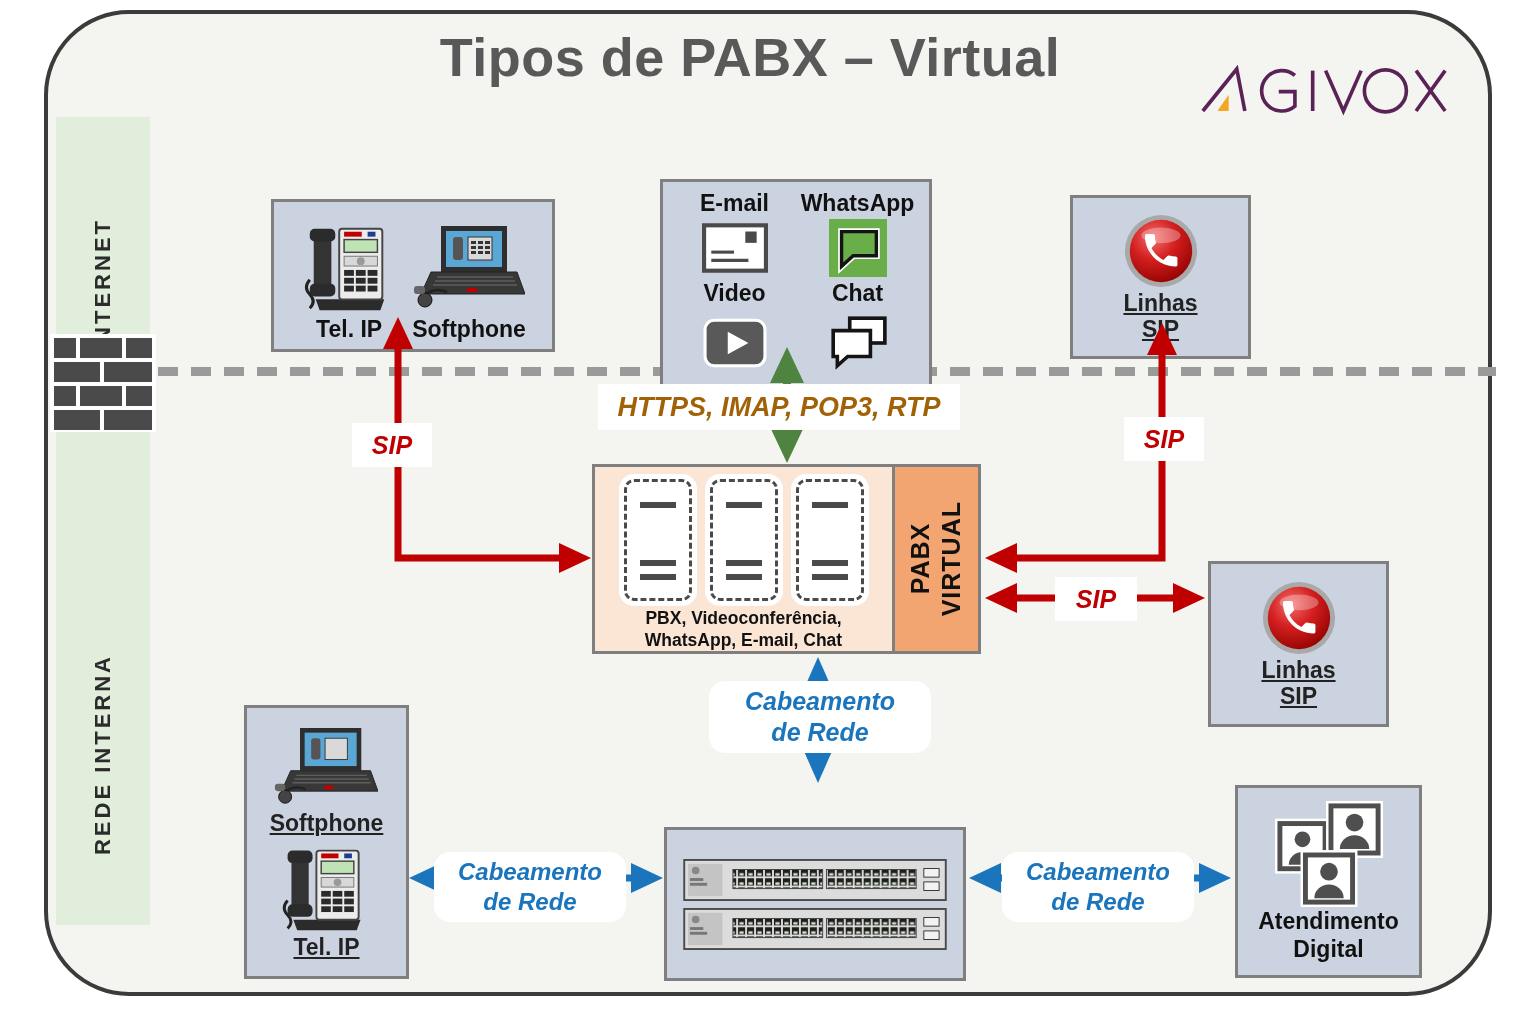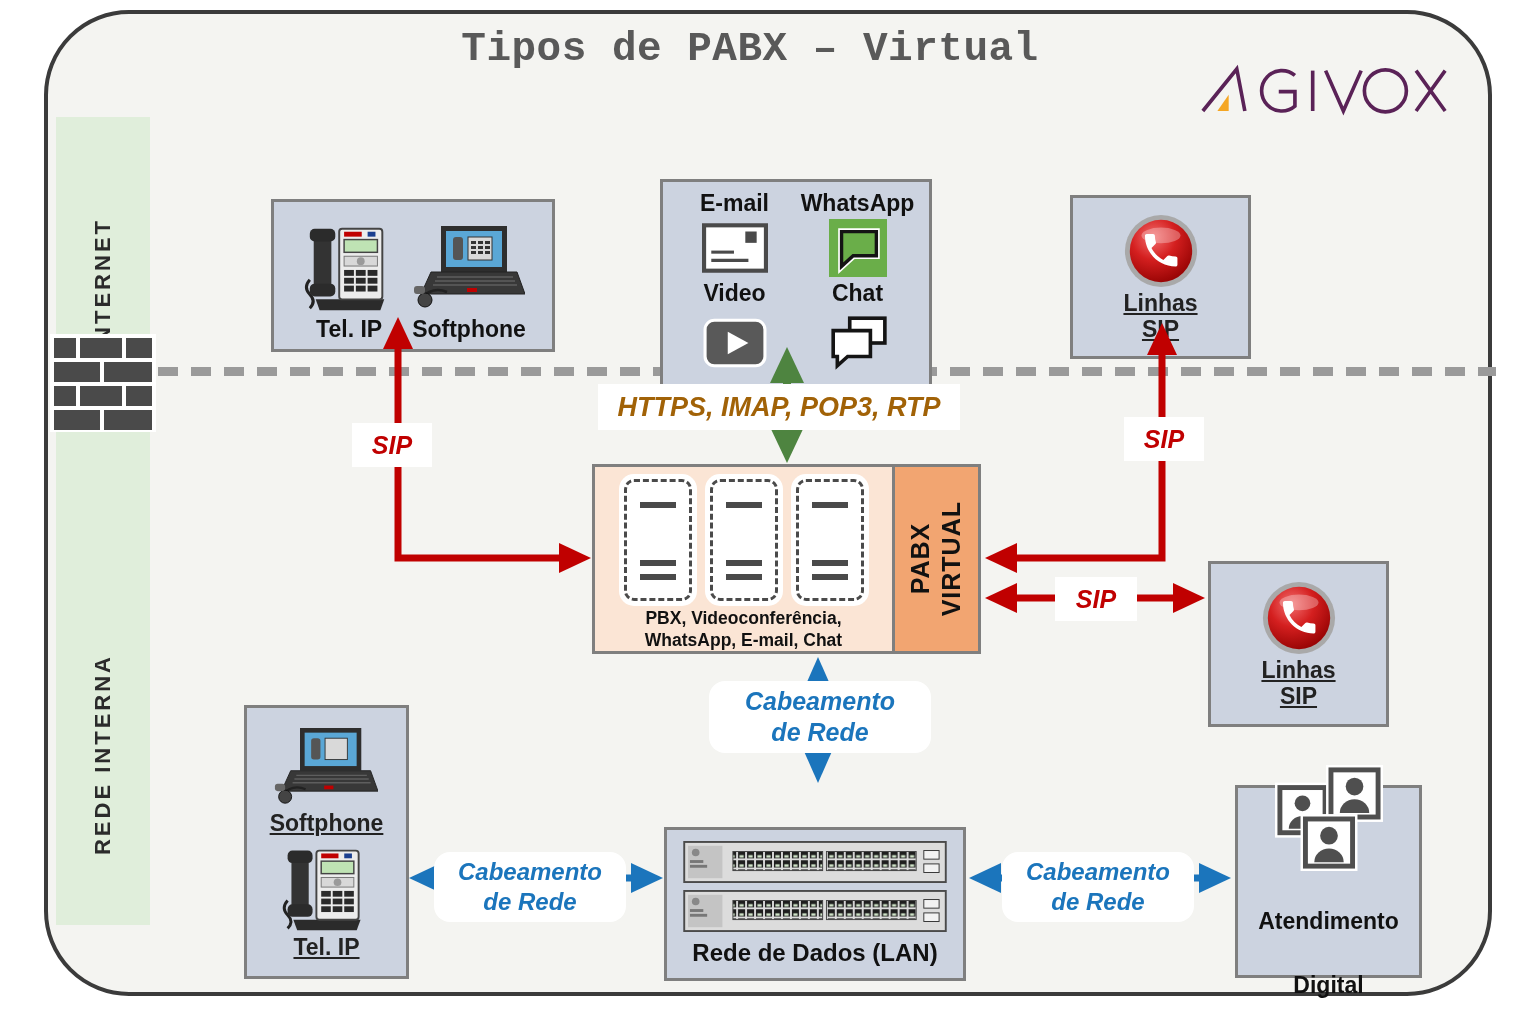--- a/index.html
+++ b/index.html
@@ -1,21 +1,21 @@
 <!DOCTYPE html>
 <html><head>
 <meta charset="utf-8">
 <style>
   html,body{margin:0;padding:0;background:#fff;}
   .stage{position:relative;width:1536px;height:1013px;background:#fff;overflow:hidden;
          font-family:"Liberation Sans",sans-serif;}
   .frame{position:absolute;left:44px;top:10px;width:1448px;height:986px;background:#f4f4f1;
          border:4px solid #3b3b3b;border-radius:85px;box-sizing:border-box;}
   .title{position:absolute;left:400px;top:26px;width:700px;text-align:center;
-         font-size:41px;font-weight:700;color:#595959;letter-spacing:.5px;font-family:Liberation Mono, monospace;}
+         font-size:54px;font-weight:700;color:#595959;letter-spacing:.5px;}
   .logo{position:absolute;left:1198px;top:62px;width:252px;height:56px;}
   .zone-band{position:absolute;left:56px;top:117px;width:94px;height:808px;background:#e0eedb;}
   .vtext{position:absolute;display:flex;align-items:center;justify-content:center;}
   .vtext span{writing-mode:vertical-rl;transform:rotate(180deg);font-weight:700;font-size:22px;
          letter-spacing:3px;color:#2b2b2b;white-space:nowrap;}
   .v-internet{left:56px;top:140px;width:94px;height:290px;}
   .v-interna{left:56px;top:590px;width:94px;height:330px;}
   .firewall{position:absolute;left:50px;top:334px;width:106px;height:98px;}
   .dashline{position:absolute;left:158px;top:367px;width:1338px;height:9px;
          background:repeating-linear-gradient(90deg,#9a9a9a 0 20px,transparent 20px 33px);}
@@ -44,21 +44,21 @@
   .pabx-caption{margin-top:7px;font-weight:700;font-size:17.5px;color:#111;text-align:center;line-height:1.25;}
   .pabx-side{width:86px;background:#f2a571;border-left:3px solid #7f7f7f;box-sizing:border-box;
         display:flex;align-items:center;justify-content:center;}
   .pabx-side .rot{writing-mode:vertical-rl;transform:rotate(180deg);font-weight:700;font-size:25px;
         color:#111;line-height:1.25;text-align:center;letter-spacing:1px;}
   .p-botleft{left:244px;top:664px;width:165px;height:274px;}
   .p-lan{left:664px;top:786px;width:302px;height:154px;}
   .lancol{display:flex;flex-direction:column;align-items:center;gap:7px;}
   .lan-label{font-weight:700;font-size:24px;color:#111;}
   .p-atend{left:1235px;top:744px;width:187px;height:193px;}
-  .atcol{display:flex;flex-direction:column;align-items:center;gap:36px;}
+  .atcol{display:flex;flex-direction:column;align-items:center;}
   .atcol .cap{font-weight:700;font-size:23px;color:#111;line-height:1.2;text-align:center;}
   .arrows{position:absolute;left:0;top:0;width:1536px;height:1013px;pointer-events:none;}
   .lbl{position:absolute;background:#fff;display:flex;flex-direction:column;align-items:center;
        justify-content:center;font-weight:700;font-style:italic;text-align:center;}
   .lbl-red{color:#c00000;font-size:25px;}
   .l-sipleft{left:352px;top:423px;width:80px;height:44px;}
   .l-siprt{left:1124px;top:417px;width:80px;height:44px;}
   .l-siprm{left:1055px;top:577px;width:82px;height:44px;}
   .l-https{left:598px;top:384px;width:362px;height:46px;color:#a16207;font-size:27px;}
   .lbl-blue{color:#1b75bc;line-height:1.25;border-radius:16px;}
@@ -327,21 +327,20 @@
         <rect x="1" y="1" width="274" height="42" fill="#dcdcdc" stroke="#4a4a4a" stroke-width="2"></rect>
         <rect x="5" y="5" width="36" height="34" fill="#c4c4c4"></rect>
         <circle cx="13" cy="12" r="4" fill="#888"></circle>
         <rect x="7" y="20" width="14" height="3" fill="#777"></rect>
           <rect x="7" y="25" width="18" height="3" fill="#777"></rect>
         <rect x="52" y="11" width="94" height="20" fill="url(#ports)" stroke="#444"></rect>
         <rect x="150" y="11" width="94" height="20" fill="url(#ports)" stroke="#444"></rect>
         <rect x="252" y="10" width="16" height="9" fill="#f2f2f2" stroke="#333"></rect>
         <rect x="252" y="24" width="16" height="9" fill="#f2f2f2" stroke="#333"></rect>
       </svg>
-      <div class="lan-label">Rede de Dados (LAN)</div>
     </div>
   </div>
 
   <div class="panel p-atend">
     <div class="atcol">
       <svg width="116" height="108" viewBox="0 0 116 110">
         <g>
           <rect x="8" y="24" width="46" height="46" fill="#fff" stroke="#fff" stroke-width="10"></rect>
           <rect x="8" y="24" width="46" height="46" fill="#fff" stroke="#4f4f4f" stroke-width="5"></rect>
           <circle cx="31" cy="40" r="8" fill="#4f4f4f"></circle>

